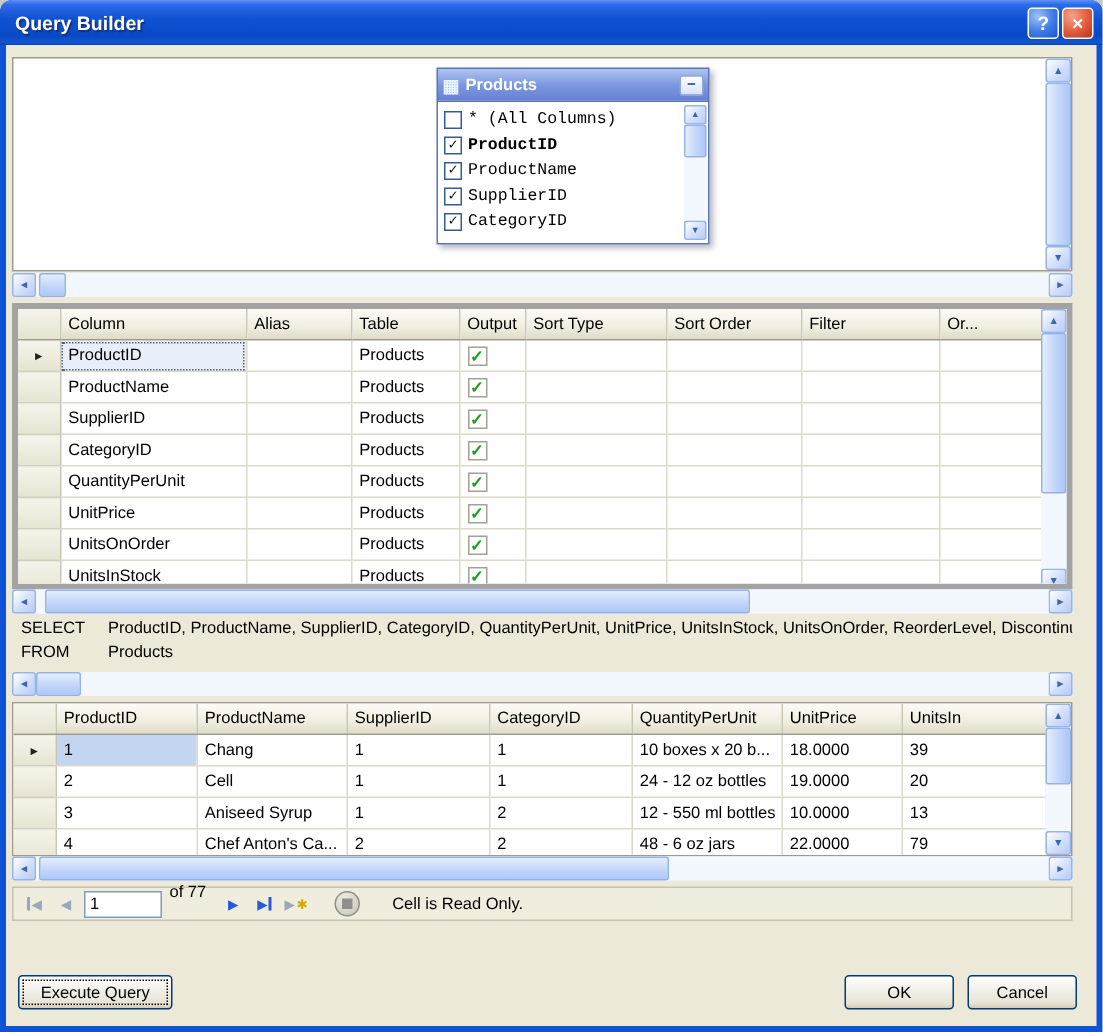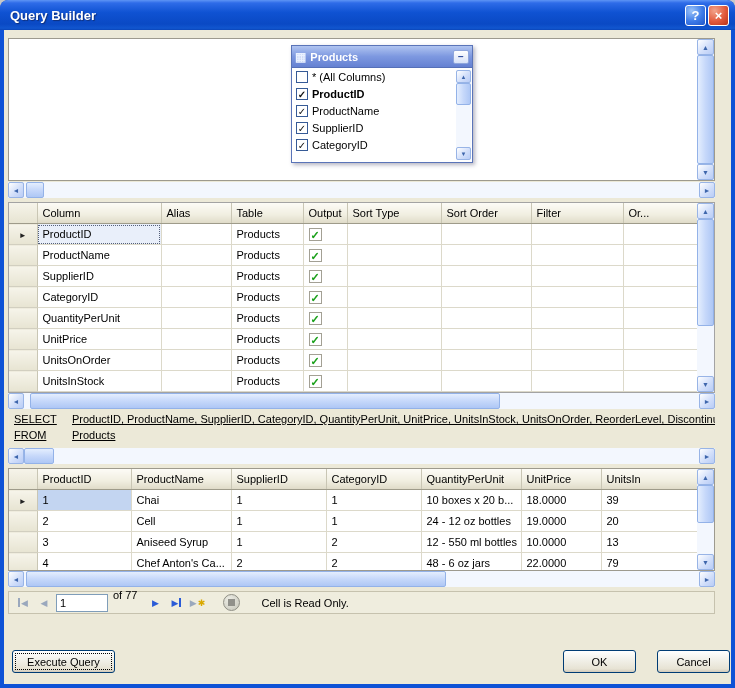--- a/index.html
+++ b/index.html
@@ -37,43 +37,43 @@
   #diagram-pane{position:absolute;left:4px;top:8px;width:707px;height:143px;background:#fff;border:1px solid #9D9A8E;box-sizing:border-box;}
   #diagram-vscroll{position:absolute;right:0;top:0;height:141px;}
   #diagram-hscroll{left:4px;top:152px;width:707px;}
 
   
   #table-card{position:absolute;left:282px;top:6px;width:180px;background:#fff;border:1px solid #5A74B8;box-shadow:2px 2px 4px rgba(90,90,120,.45);}
   #card-header{height:21px;background:linear-gradient(180deg,#B0C4F0,#7D98E0 50%,#6581D2);display:flex;align-items:center;gap:4px;padding:0 3px;color:#fff;font-weight:bold;border-bottom:1px solid #5570B8;}
   #card-grid-icon{font-size:12px;color:#EAF1FF;line-height:1;}
   #card-collapse{margin-left:auto;width:16px;height:14px;background:linear-gradient(180deg,#FFFFFF,#D8E2F8);border:1px solid #8FA6DC;border-radius:2px;color:#2A4A9C;font-size:10px;font-weight:bold;display:flex;align-items:center;justify-content:center;box-sizing:border-box;}
   #card-body{position:relative;padding:3px 20px 6px 4px;}
-  .card-row{display:flex;align-items:flex-start;gap:4px;height:17px;white-space:nowrap;}
+  .card-row{display:flex;align-items:center;gap:4px;height:17px;white-space:nowrap;font-family:Liberation Mono, monospace;}
   .card-row.bold{font-weight:bold;}
   .cbx{width:12px;height:12px;border:1px solid #365A96;background:#fff;font-size:10px;line-height:11px;text-align:center;color:#111;box-sizing:border-box;flex:0 0 auto;}
   #card-vscroll{position:absolute;right:1px;top:2px;bottom:2px;}
 
   
   table.grid{border-collapse:collapse;table-layout:fixed;background:#fff;width:688px;}
   .grid th,.grid td{border-right:1px solid #DCD9CA;border-bottom:1px solid #DCD9CA;padding:0 5px;height:20px;overflow:hidden;white-space:nowrap;text-align:left;font-weight:normal;font-size:11px;}
   .grid th{background:linear-gradient(180deg,#FCFBF6,#F0EEE0 60%,#DFDBC8);border-right:1px solid #C9C6B4;border-bottom:1px solid #9E9B8A;}
   .grid .sel{background:linear-gradient(180deg,#F6F4EA,#E7E4D2);border-right:1px solid #C9C6B4;text-align:center;padding:0;width:28px;}
   .grid td.sel{border-bottom:1px solid #D2CFC0;}
   .tri{color:#222;font-size:8px;}
   .out{text-align:center;}
   .chk{display:inline-block;width:13px;height:13px;border:1px solid #A3A094;background:#fff;color:#1BA11B;font-size:11px;line-height:12px;text-align:center;font-weight:bold;vertical-align:middle;box-sizing:border-box;}
   .cell-selected{background:#E9EFFA;outline:1px dotted #55607A;outline-offset:-2px;}
   .res-selected{background:#C3D5F1;}
 
-  #criteria-pane{position:absolute;left:4px;top:172px;width:707px;height:191px;background:#fff;border:1px solid #a3a3a3;overflow:hidden;box-sizing:border-box;}
+  #criteria-pane{position:absolute;left:4px;top:172px;width:707px;height:191px;background:#fff;border:4px solid #a3a3a3;overflow:hidden;box-sizing:border-box;}
   #criteria-vscroll{position:absolute;right:0;top:0;height:189px;}
   #criteria-hscroll{left:4px;top:363px;width:707px;}
 
   
-  #sql-pane{position:absolute;left:4px;top:381px;width:707px;height:37px;overflow:hidden;text-decoration:underline;}
+  #sql-pane{position:absolute;left:4px;top:381px;width:707px;height:37px;overflow:hidden;}
   .sql-row{display:flex;height:16px;line-height:16px;}
   .sql-kw{flex:0 0 58px;padding-left:6px;}
   .sql-text{flex:1;white-space:nowrap;overflow:hidden;}
   #sql-hscroll{left:4px;top:418px;width:707px;}
 
   
   #results-pane{position:absolute;left:4px;top:438px;width:707px;height:103px;background:#fff;border:1px solid #9D9A8E;overflow:hidden;box-sizing:border-box;}
   #results-vscroll{position:absolute;right:0;top:0;height:101px;}
   #results-hscroll{left:4px;top:541px;width:707px;}
 
@@ -88,21 +88,21 @@
   #nav-stop{width:17px;height:17px;border-radius:50%;border:1px solid #8F8F85;background:radial-gradient(circle at 35% 30%,#ECECE4,#C6C6BA);display:flex;align-items:center;justify-content:center;margin-left:14px;box-sizing:border-box;}
   #nav-stop i{width:7px;height:7px;background:#90908A;display:block;}
   #nav-status{margin-left:18px;}
 
   
   .xp-btn{position:absolute;height:23px;border:1px solid #003C74;border-radius:3px;
     background:linear-gradient(180deg,#FFFFFF,#F2F1EA 40%,#E7E3D4 85%,#D2CABA);
     font-family:"Liberation Sans",sans-serif;font-size:11px;color:#000;cursor:default;}
   #btn-execute{left:8px;top:620px;width:103px;outline:1px dotted #000;outline-offset:-4px;}
   #btn-ok{right:95px;top:620px;width:73px;}
-  #btn-cancel{right:1px;top:620px;width:73px;}
+  #btn-cancel{right:13px;top:620px;width:73px;}
 </style>
 </head>
 <body>
 
 <div id="window">
   <div id="titlebar">
     <span id="title">Query Builder</span>
     <div id="tb-buttons">
       <div class="tb-btn" id="help-btn">
           <span>?</span>
@@ -352,21 +352,21 @@
           <th>ProductName</th>
           <th>SupplierID</th>
           <th>CategoryID</th>
           <th>QuantityPerUnit</th>
           <th>UnitPrice</th>
           <th>UnitsIn</th>
         </tr>
         <tr>
           <td class="sel"><span class="tri">►</span></td>
           <td class="res-selected">1</td>
-          <td>Chai</td>
+          <td>Chang</td>
           <td>1</td>
           <td>1</td>
           <td>10 boxes x 20 b...</td>
           <td>18.0000</td>
           <td>39</td>
         </tr>
         <tr>
           <td class="sel"></td>
           <td>2</td>
           <td>Cell</td>

